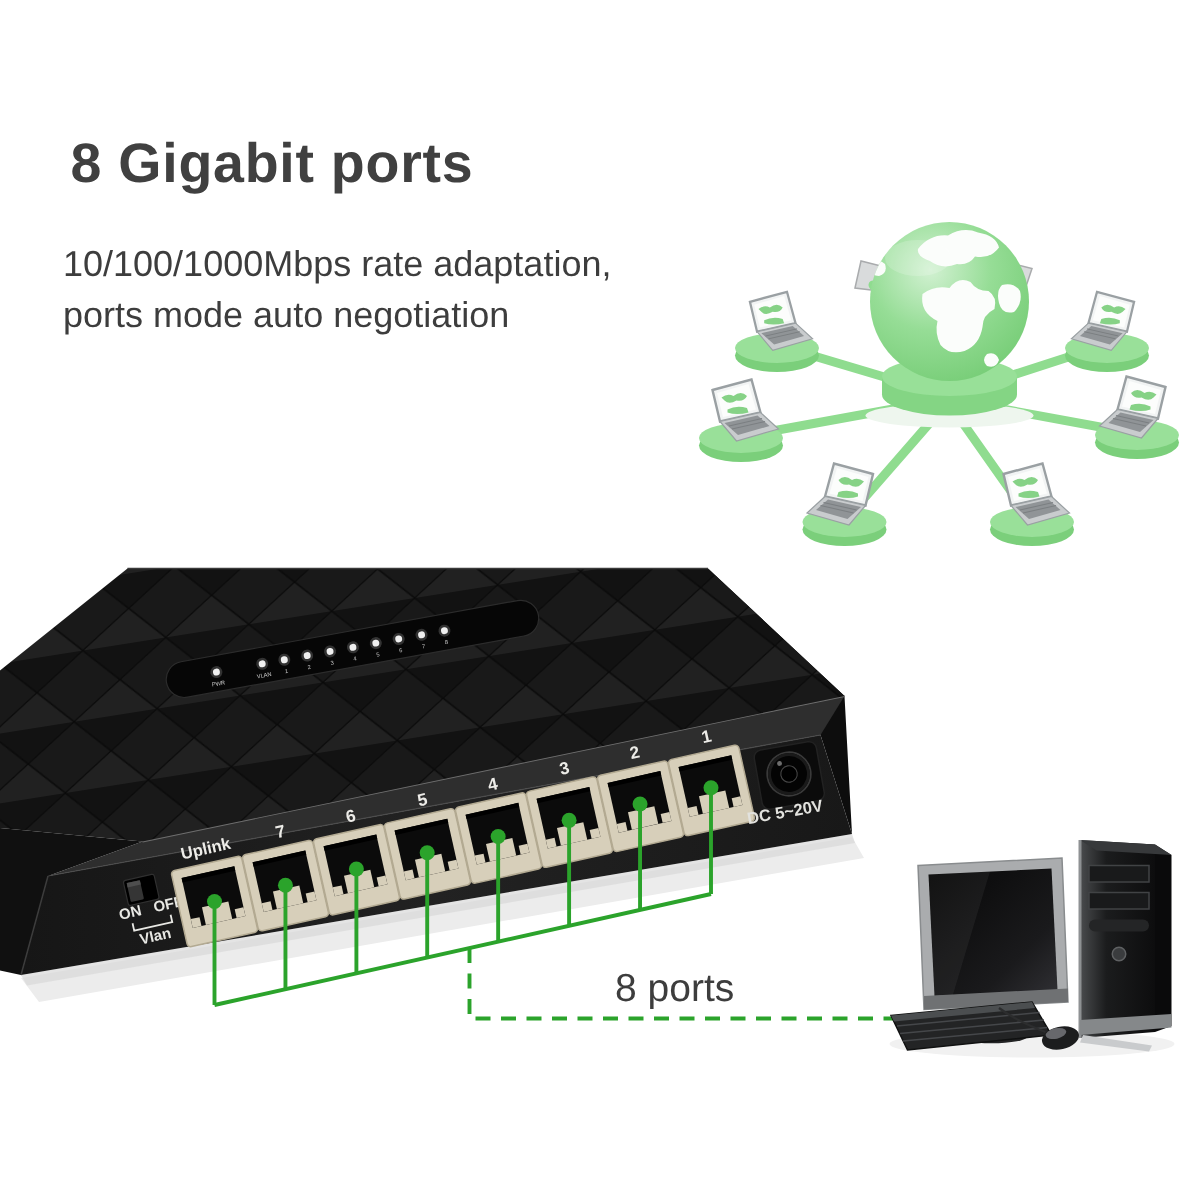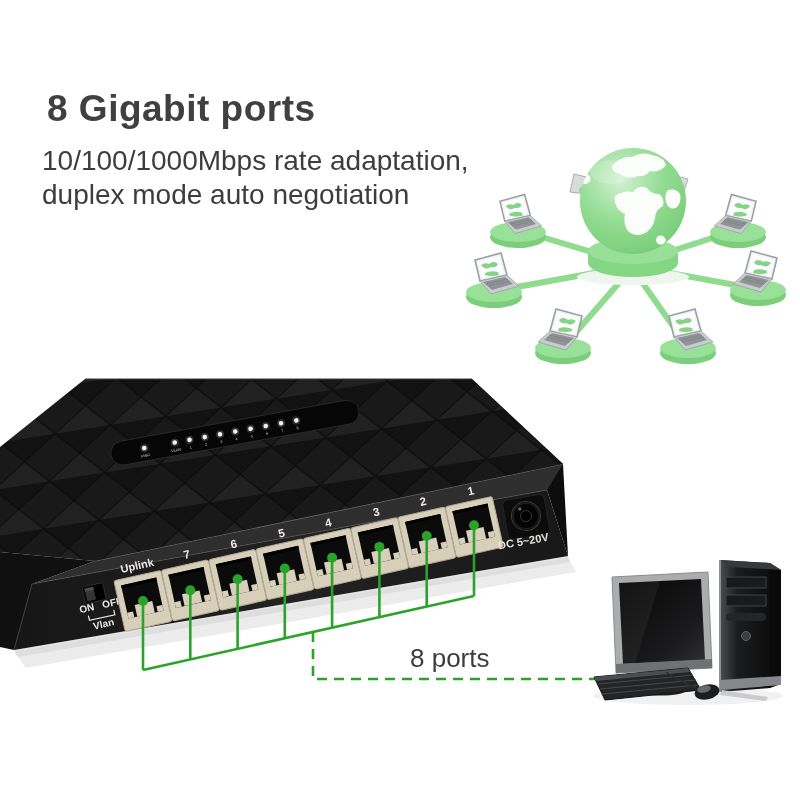--- a/index.html
+++ b/index.html
@@ -1,34 +1,34 @@
 <!DOCTYPE html>
 <html><head>
 <meta charset="utf-8">
 <style>
   html,body{margin:0;padding:0;background:#ffffff;}
   body{width:800px;height:800px;position:relative;font-family:"Liberation Sans",sans-serif;overflow:hidden;}
   .hdr-title{position:absolute;left:47px;top:88px;font-size:37px;font-weight:bold;color:#404040;letter-spacing:0.5px;}
-  .hdr-sub{position:absolute;left:42px;top:144px;font-size:28px;color:#3d3d3d;line-height:34px;}
+  .hdr-sub{position:absolute;left:42px;top:160px;font-size:24px;color:#3d3d3d;line-height:34px;}
   svg{position:absolute;left:0;top:0;}
   text{font-family:"Liberation Sans",sans-serif;}
   .port-label{font-size:11.5px;font-weight:bold;fill:#edece8;}
   .uplink-label{font-size:11px;font-weight:bold;fill:#edece8;}
   .vlan-text{font-size:10px;font-weight:bold;fill:#e8e8e4;}
   .dc-text{font-size:11px;font-weight:bold;fill:#e2e2de;}
   .led-text{font-size:3.8px;fill:#cccccc;}
   .callout-text{font-size:26px;fill:#3d3d3d;}
 </style>
 </head>
 <body>
 
 <div class="hdr-title">8 Gigabit ports</div>
 <div class="hdr-sub">
   <div>10/100/1000Mbps rate adaptation,</div>
-  <div>duplex mode auto negotiation</div>
+  <div>ports mode auto negotiation</div>
 </div>
 
 <svg width="800" height="800" viewBox="0 0 800 800">
   <defs>
     <pattern id="diam" width="56" height="46" patternUnits="userSpaceOnUse" patternTransform="rotate(-9) skewX(-16)">
       <rect width="56" height="46" fill="#1d1d1d"></rect>
       <path d="M0,23 L28,0 L56,23 Z" fill="#262626"></path>
       <path d="M0,23 L56,23 L28,46 Z" fill="#151515"></path>
       <path d="M0,23 L28,0 L56,23 L28,46 Z" fill="none" stroke="#0c0c0c" stroke-width="1"></path>
     </pattern>

